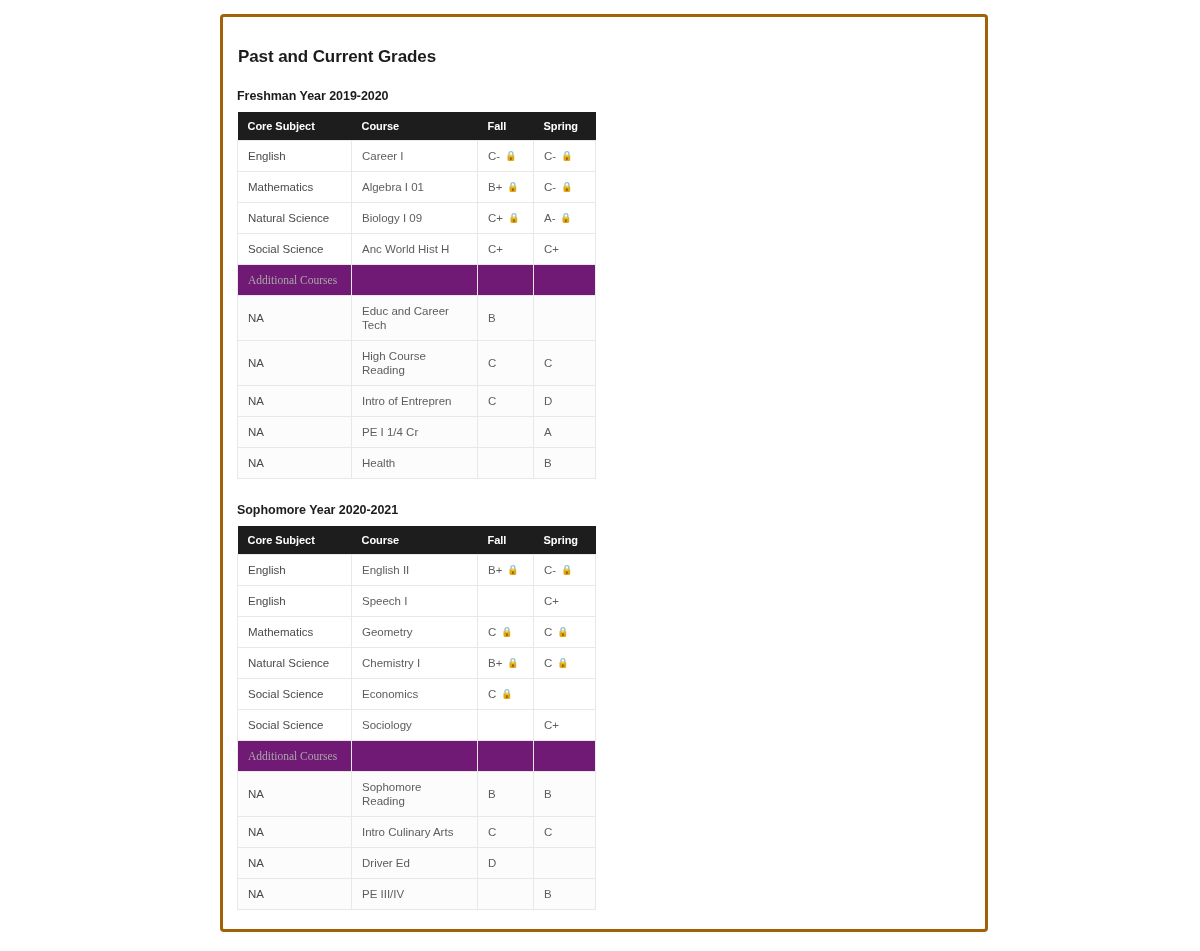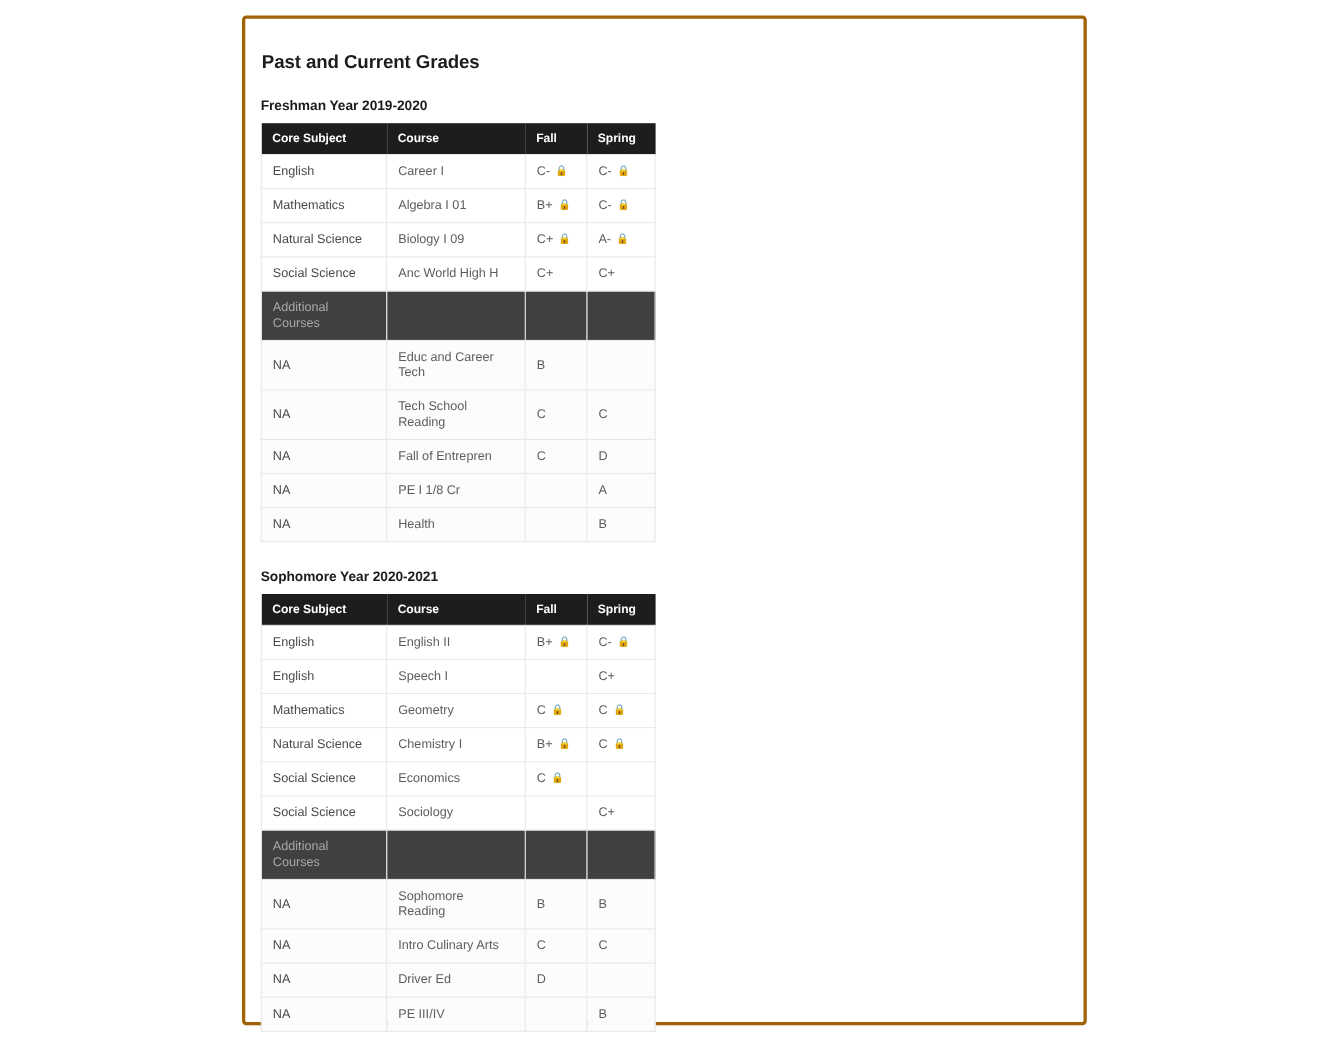--- a/index.html
+++ b/index.html
@@ -84,22 +84,23 @@
     padding: 8px 10px;
     color: #5d5d5d;
     font-size: 11.5px;
     vertical-align: middle;
     height: 12px;
     line-height: 14px;
     background: #ffffff;
   }
   table.grades td.subject { color: #4a4a4a; }
   table.grades tr.section-row td {
-    background: #404040;
+    background: #701a75;
     color: #a8a8a8;
+    font-family: Liberation Serif, serif;
   }
   table.grades tr.extra td {
     background: #fcfcfc;
   }
   col.c-subject { width: 114px; }
   col.c-course  { width: 126px; }
   col.c-fall    { width: 56px; }
   col.c-spring  { width: 62px; }
 
   .lock {
@@ -151,51 +152,51 @@
                   <td class="spring"><span>C-</span><span class="lock">🔒</span></td>
                 </tr>
                 <tr class="">
                   <td class="subject">Natural Science</td>
                   <td><span>Biology I 09</span></td>
                   <td class="fall"><span>C+</span><span class="lock">🔒</span></td>
                   <td class="spring"><span>A-</span><span class="lock">🔒</span></td>
                 </tr>
                 <tr class="">
                   <td class="subject">Social Science</td>
-                  <td><span>Anc World High H</span></td>
+                  <td><span>Anc World Hist H</span></td>
                   <td class="fall"><span>C+</span></td>
                   <td class="spring"><span>C+</span></td>
                 </tr>
                 <tr class="section-row">
                   <td class="subject">Additional Courses</td>
                   <td></td>
                   <td class="fall"></td>
                   <td class="spring"></td>
                 </tr>
                 <tr class="extra">
                   <td class="subject">NA</td>
                   <td><span>Educ and Career Tech</span></td>
                   <td class="fall"><span>B</span></td>
                   <td class="spring"></td>
                 </tr>
                 <tr class="extra">
                   <td class="subject">NA</td>
-                  <td><span>Tech School Reading</span></td>
+                  <td><span>High Course Reading</span></td>
                   <td class="fall"><span>C</span></td>
                   <td class="spring"><span>C</span></td>
                 </tr>
                 <tr class="extra">
                   <td class="subject">NA</td>
-                  <td><span>Fall of Entrepren</span></td>
+                  <td><span>Intro of Entrepren</span></td>
                   <td class="fall"><span>C</span></td>
                   <td class="spring"><span>D</span></td>
                 </tr>
                 <tr class="extra">
                   <td class="subject">NA</td>
-                  <td><span>PE I 1/8 Cr</span></td>
+                  <td><span>PE I 1/4 Cr</span></td>
                   <td class="fall"></td>
                   <td class="spring"><span>A</span></td>
                 </tr>
                 <tr class="extra">
                   <td class="subject">NA</td>
                   <td><span>Health</span></td>
                   <td class="fall"></td>
                   <td class="spring"><span>B</span></td>
                 </tr>
               </tbody>

